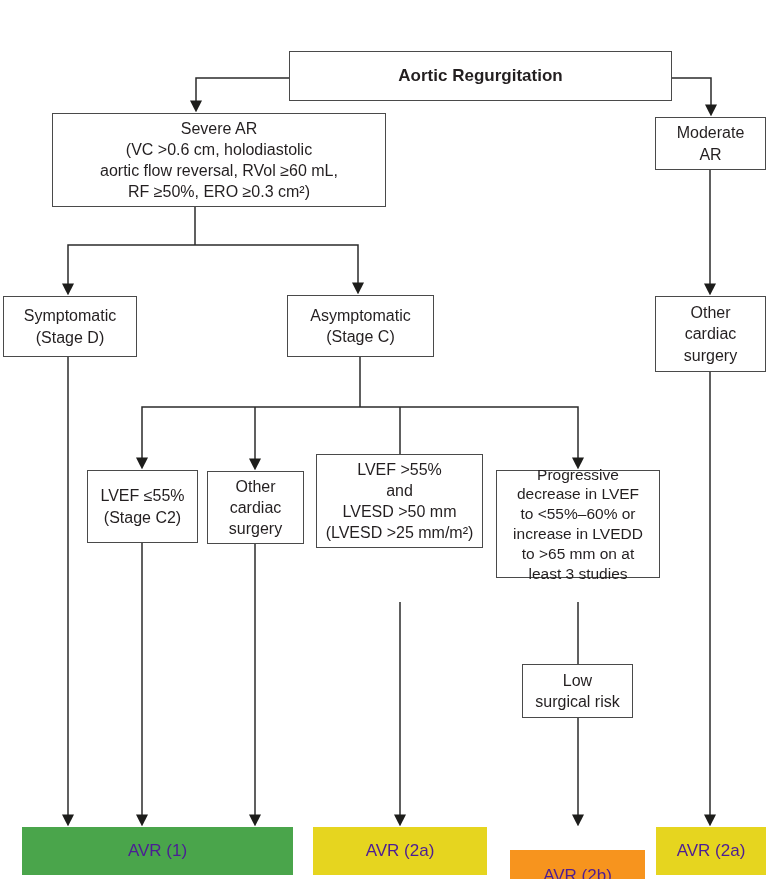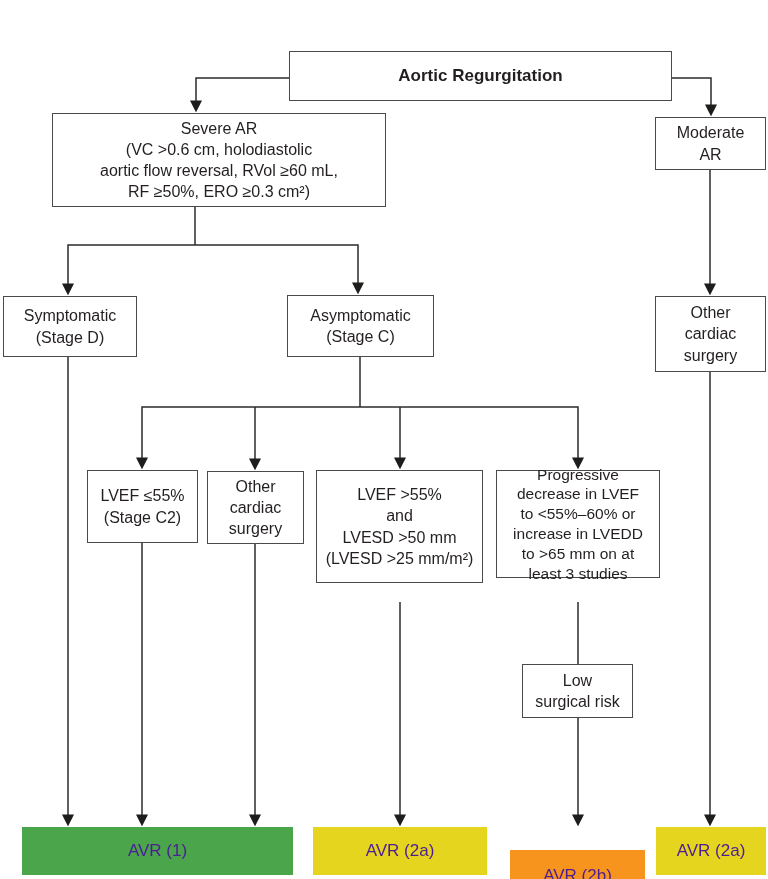--- a/index.html
+++ b/index.html
@@ -56,21 +56,21 @@
 
   
   #n-root          { left: 289px; top: 7px;   width: 383px; height: 50px; margin-top: 44px; }
   #n-severe        { left: 52px;  top: 113px; width: 334px; height: 94px; }
   #n-moderate      { left: 655px; top: 117px; width: 111px; height: 53px; }
   #n-symptomatic   { left: 3px;   top: 296px; width: 134px; height: 61px; }
   #n-asymptomatic  { left: 287px; top: 295px; width: 147px; height: 62px; }
   #n-othersurg-r   { left: 655px; top: 296px; width: 111px; height: 76px; }
   #n-lvef-le55     { left: 87px;  top: 470px; width: 111px; height: 73px; }
   #n-othersurg-m   { left: 207px; top: 471px; width: 97px;  height: 73px; }
-  #n-lvef-gt55     { left: 316px; top: 470px; width: 167px; height: 113px; }
+  #n-lvef-gt55     { left: 316px; top: 454px; width: 167px; height: 94px; }
   #n-progressive   { left: 496px; top: 470px; width: 164px; height: 108px; }
   #n-lowrisk       { left: 522px; top: 664px; width: 111px; height: 54px; }
 
   
   #o-avr1          { left: 22px;  top: 827px; width: 271px; height: 48px; }
   #o-avr2a-left    { left: 313px; top: 827px; width: 174px; height: 48px; }
   #o-avr2b         { left: 510px; top: 850px; width: 135px; height: 51px; }
   #o-avr2a-right   { left: 656px; top: 827px; width: 110px; height: 48px; }
 </style>
 </head>

